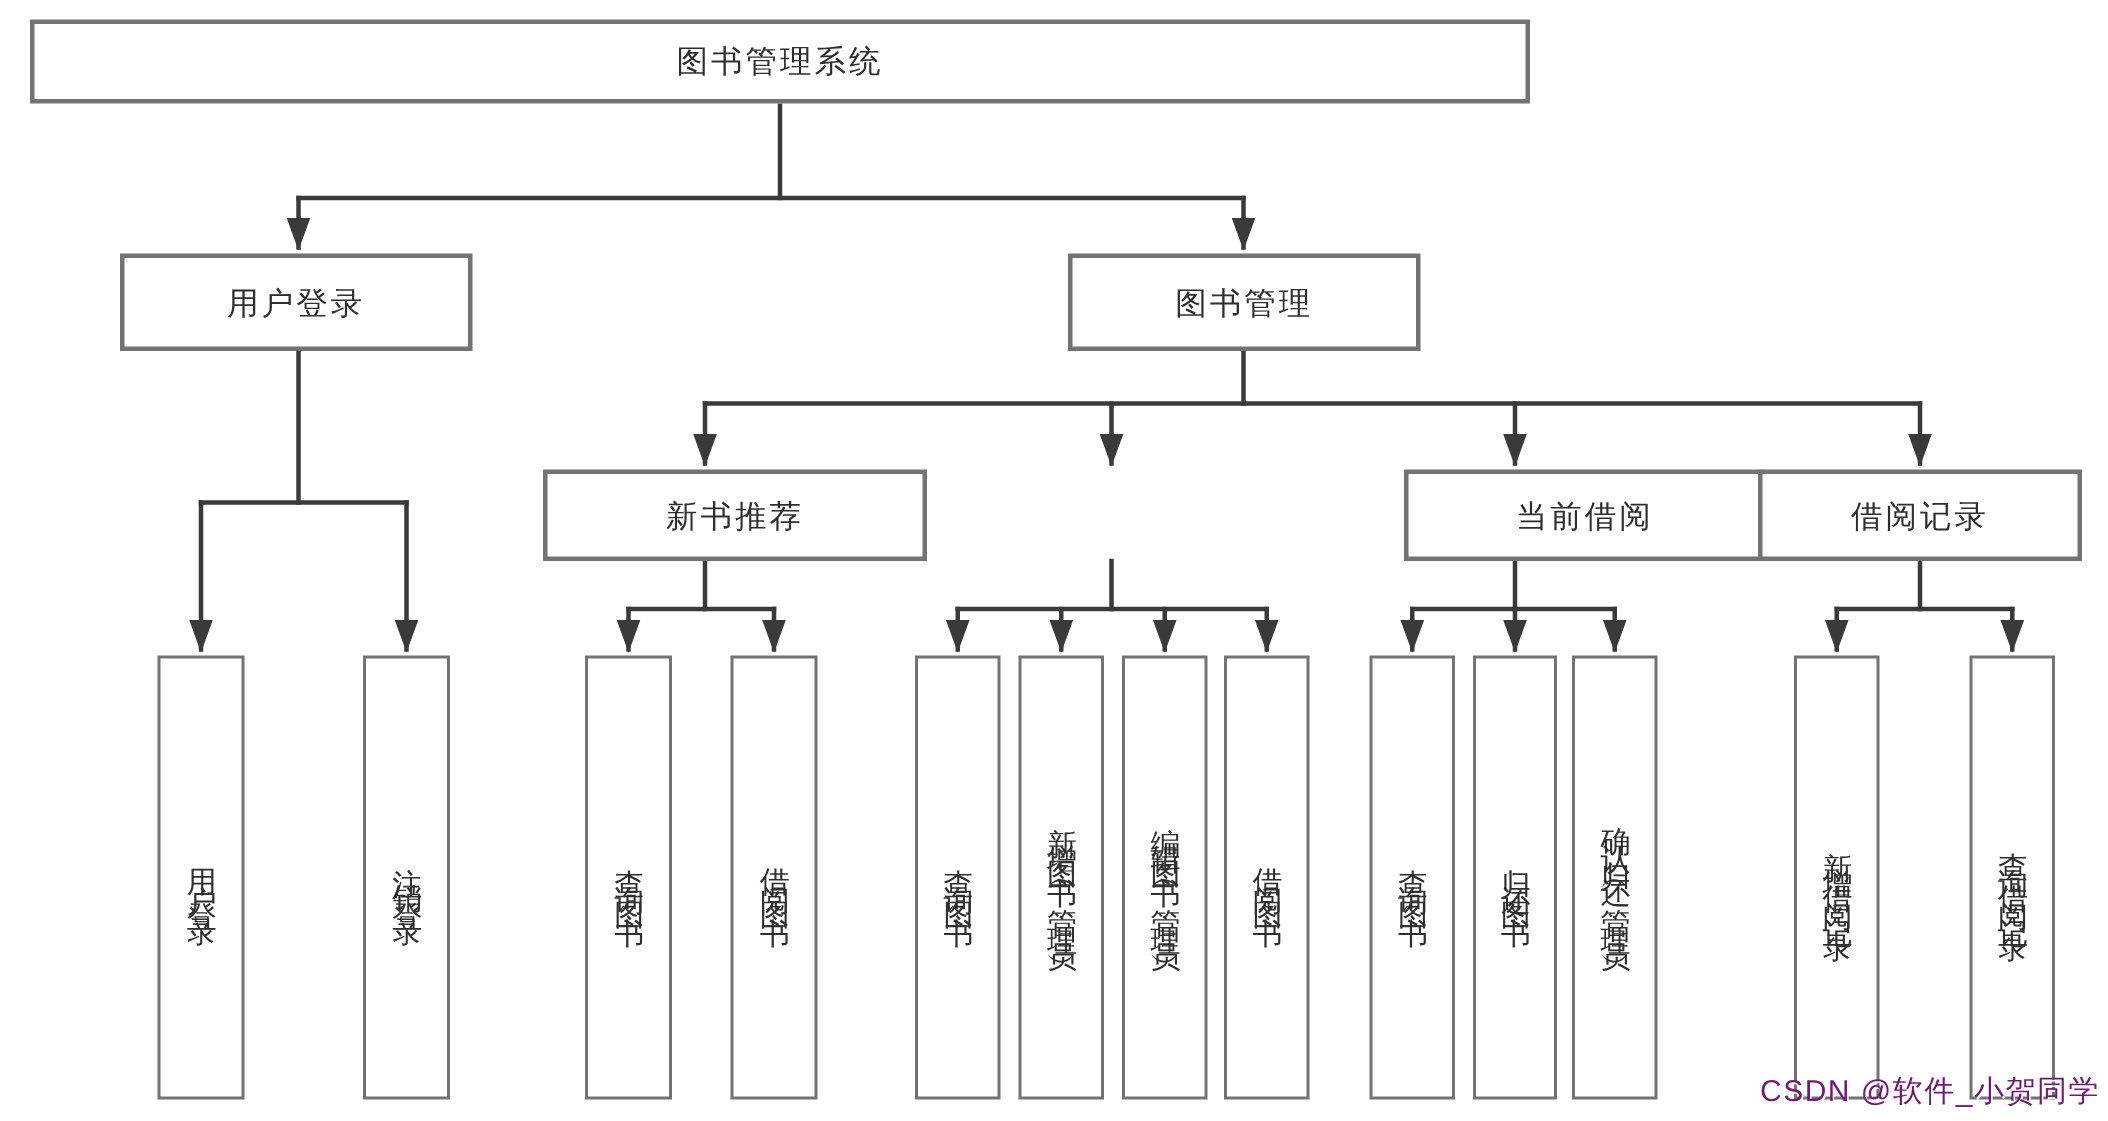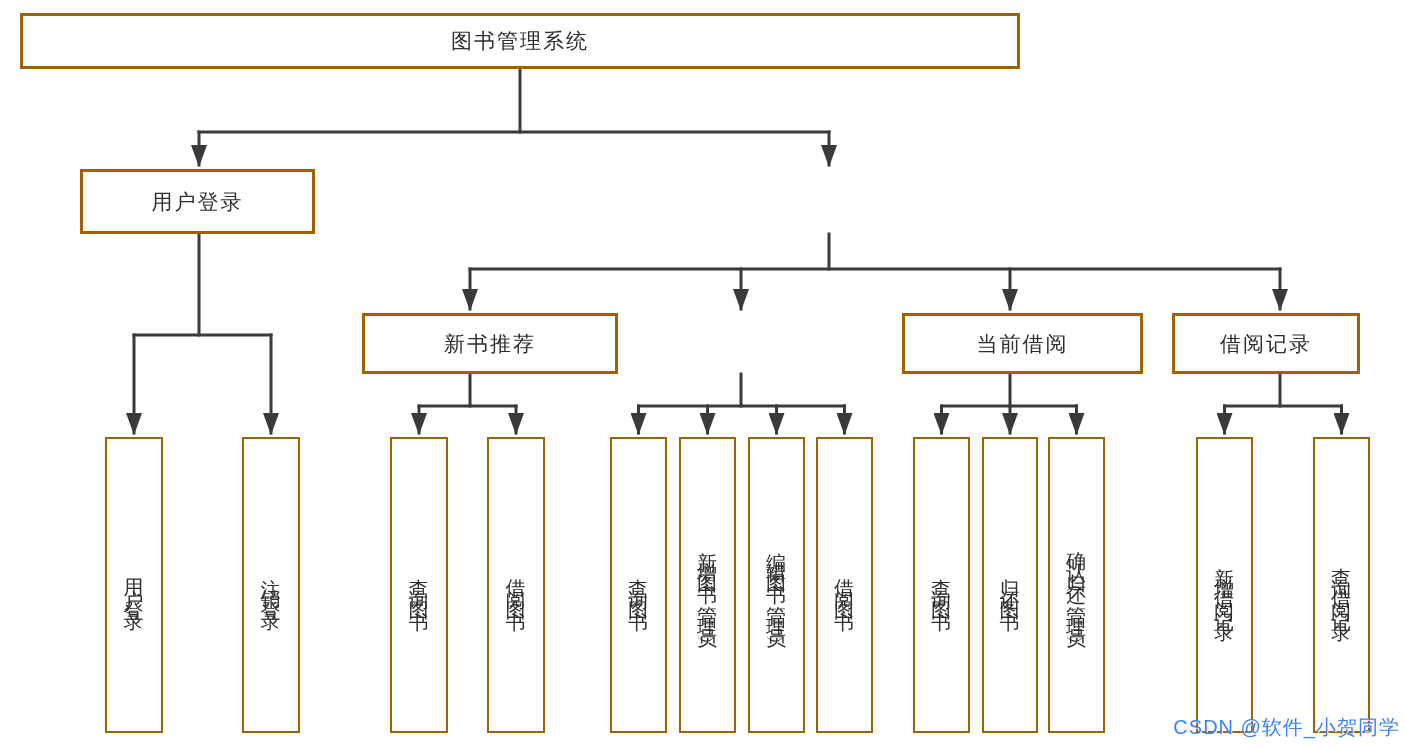--- a/index.html
+++ b/index.html
@@ -19,21 +19,21 @@
   }
   svg.connectors line {
     stroke: #3a3a3a;
     stroke-width: 3;
     stroke-linecap: square;
   }
   .node {
     position: absolute;
     box-sizing: border-box;
     background: #ffffff;
-    border: 3px solid #a16207;
+    border: 3px solid #737373;
     display: flex;
     align-items: center;
     justify-content: center;
     z-index: 2;
     font-size: 21px;
     color: #2e2e2e;
     letter-spacing: 2px;
     white-space: nowrap;
   }
   .node.leaf {
@@ -48,21 +48,21 @@
     letter-spacing: 11px;
     color: #2e2e2e;
   }
   .watermark {
     position: absolute;
     right: 5px;
     bottom: 6px;
     z-index: 3;
     font-size: 20px;
     letter-spacing: 1px;
-    color: #3b82f6;
+    color: #701a75;
     text-shadow: 1px 1px 0 #ffffff;
     white-space: nowrap;
   }
 </style>
 </head>
 <body>
 
 <div class="canvas">
 
   <svg class="connectors" viewBox="0 0 1405 747" xmlns="http://www.w3.org/2000/svg">
@@ -123,24 +123,25 @@
       <line x1="1280" y1="374" x2="1280" y2="406"></line>
       <line x1="1224.5" y1="406" x2="1341.5" y2="406"></line>
       <line x1="1224.5" y1="406" x2="1224.5" y2="433" marker-end="url(#ah)"></line>
       <line x1="1341.5" y1="406" x2="1341.5" y2="433" marker-end="url(#ah)"></line>
     </g>
   </svg>
 
   <div class="node" style="left:20px; top:13px; width:1000px; height:56px;">图书管理系统</div>
 
   <div class="node" style="left:80px; top:169px; width:235px; height:65px;">用户登录</div>
+  <div class="node" style="left:712px; top:169px; width:235px; height:65px;">图书管理</div>
 
   <div class="node" style="left:362px; top:313px; width:256px; height:61px;">新书推荐</div>
-  <div class="node" style="left:902px; top:313px; width:241px; height:61px;font-family:Liberation Mono, monospace;">当前借阅</div>
-  <div class="node" style="left:1172px; top:313px; width:188px; height:61px;">借阅记录</div>
+  <div class="node" style="left:936px; top:313px; width:241px; height:61px;font-family:Liberation Mono, monospace;">当前借阅</div>
+  <div class="node" style="left:1172px; top:313px; width:216px; height:61px;">借阅记录</div>
 
   <div class="node leaf" style="left:105px; top:437px; width:58px; height:296px;">
     <span class="vtext">用户登录</span>
   </div>
   <div class="node leaf" style="left:242px; top:437px; width:58px; height:296px;">
     <span class="vtext">注销登录</span>
   </div>
 
   <div class="node leaf" style="left:390px; top:437px; width:58px; height:296px;">
     <span class="vtext">查询图书</span>

